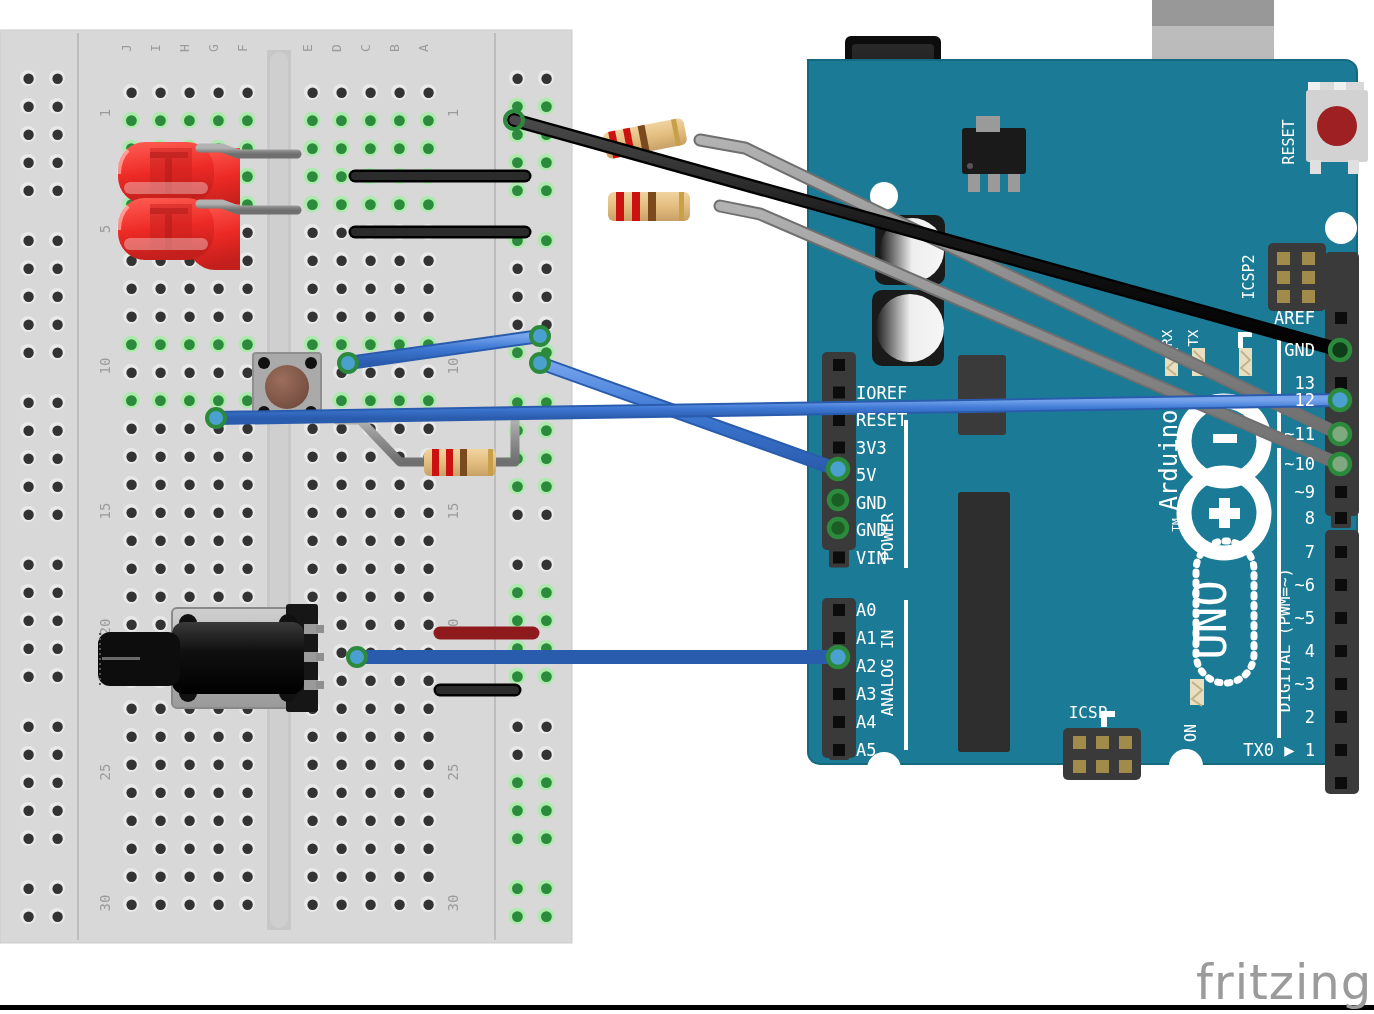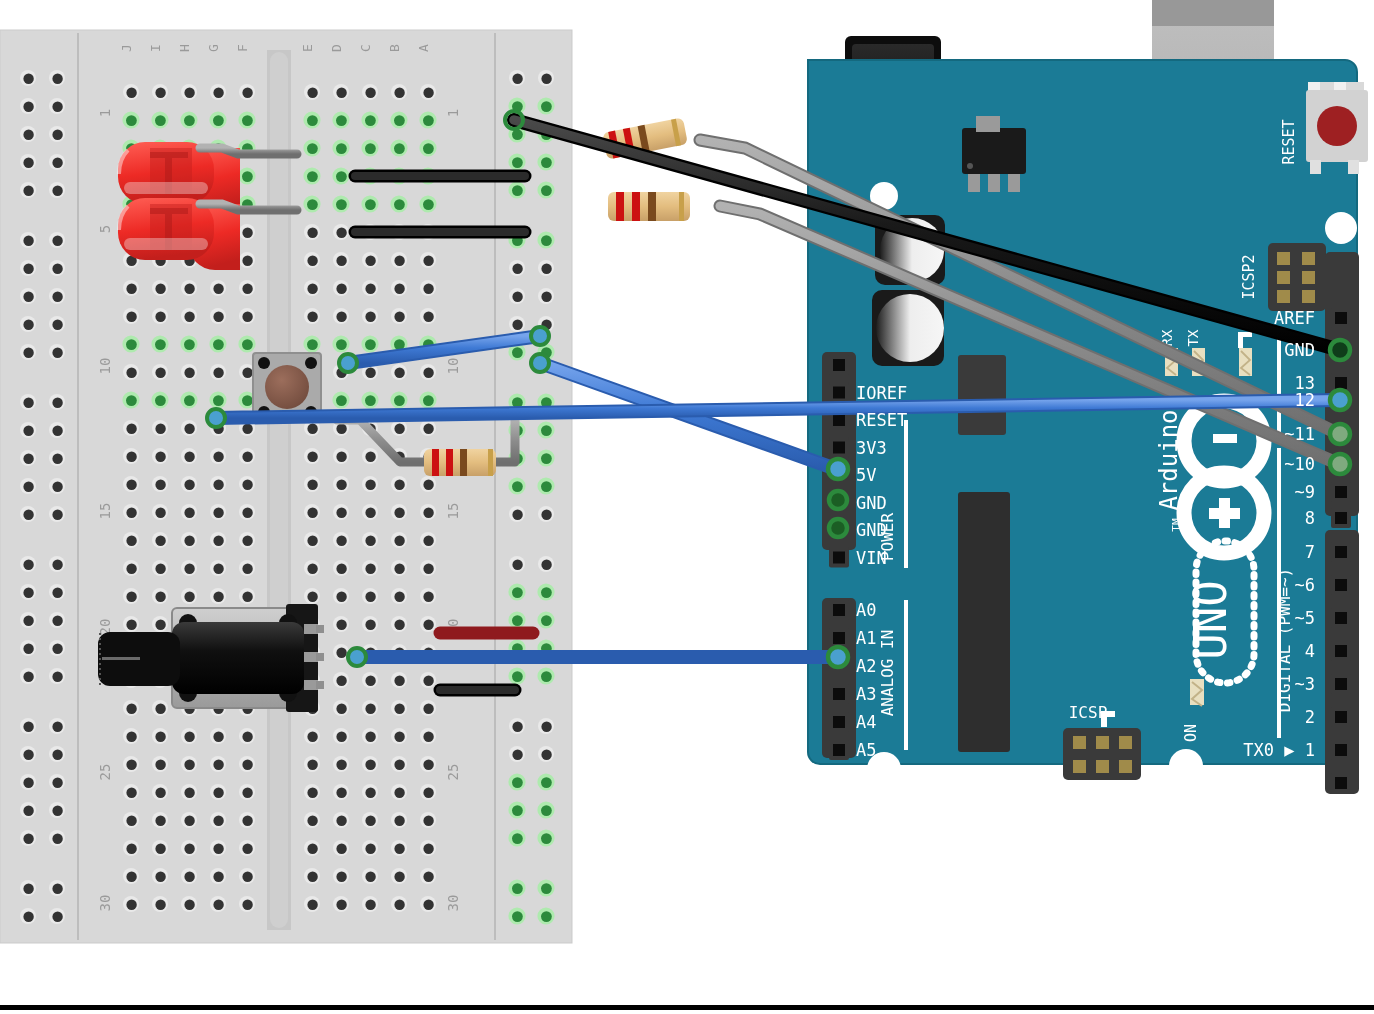--- a/index.html
+++ b/index.html
@@ -855,13 +855,14 @@
         <text x="856" y="644" fill="#ffffff" font-size="17" font-family="DejaVu Sans Mono, monospace" text-anchor="start">A1</text>
         <text x="856" y="672" fill="#ffffff" font-size="17" font-family="DejaVu Sans Mono, monospace" text-anchor="start">A2</text>
         <text x="856" y="700" fill="#ffffff" font-size="17" font-family="DejaVu Sans Mono, monospace" text-anchor="start">A3</text>
         <text x="856" y="728" fill="#ffffff" font-size="17" font-family="DejaVu Sans Mono, monospace" text-anchor="start">A4</text>
         <text x="856" y="756" fill="#ffffff" font-size="17" font-family="DejaVu Sans Mono, monospace" text-anchor="start">A5</text>
       </g>
 
   <rect x="0" y="1005" width="1374" height="5" fill="#000000"></rect>
 </svg>
 
+<div style="position:absolute;left:1196px;top:954px;font-family:'DejaVu Sans',sans-serif;font-size:48px;color:#9b9b9b;letter-spacing:1px;">fritzing</div>
 </div>
 
 </body></html>

